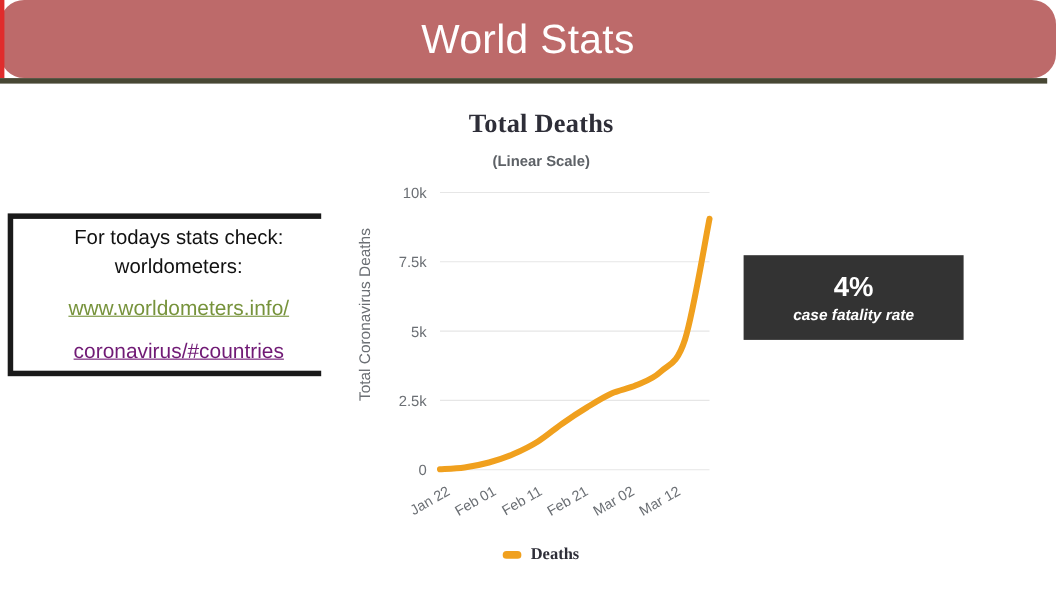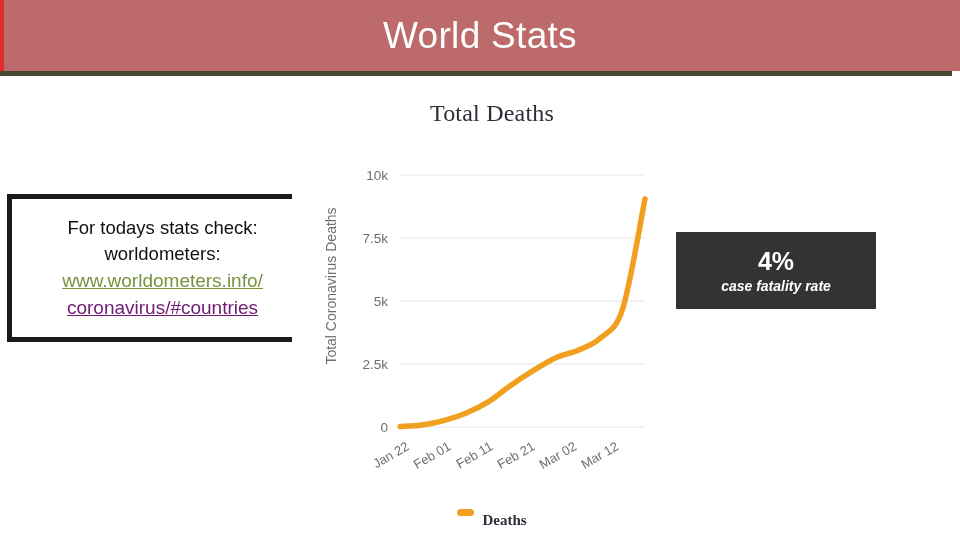--- a/index.html
+++ b/index.html
@@ -81,40 +81,41 @@
     text-align: center;
     white-space: nowrap;
   }
   .info-link {
     font-size: 19px;
     line-height: 27px;
     color: #77933c;
     text-decoration: underline;
     text-align: center;
     white-space: nowrap;
+    margin-top: 12px;
   }
 
   
   #chart {
     position: absolute;
     left: 292px;
     top: 86px;
     width: 400px;
     height: 448px;
     background: #ffffff;
   }
   #chart-title {
     position: absolute;
     left: 0;
     top: 14px;
     width: 400px;
     text-align: center;
     font-family: "Liberation Serif", serif;
     font-size: 24px;
-    font-weight: 400;
+    font-weight: 700;
     color: #2e2e38;
     letter-spacing: 0.2px;
   }
   #chart-subtitle {
     position: absolute;
     left: 0;
     top: 53px;
     width: 400px;
     text-align: center;
     font-size: 13.5px;
@@ -174,21 +175,20 @@
   #legend-swatch {
     width: 17px;
     height: 7px;
     border-radius: 4px;
   }
   #legend-label {
     font-family: "Liberation Serif", serif;
     font-size: 15px;
     font-weight: 700;
     color: #2e2e38;
-    margin-top: 16px;
   }
 
   
   #stat-box {
     position: absolute;
     left: 676px;
     top: 232px;
     width: 200px;
     height: 77px;
     background: #333333;
@@ -207,35 +207,36 @@
     color: #ffffff;
     font-size: 14px;
     font-weight: 700;
     line-height: 20px;
     font-style: italic;
   }
 </style>
 </head>
 <body>
 
-<div id="banner" style="background: rgb(189, 106, 106);">
+<div id="banner" style="background: rgb(189, 106, 106); border-radius: 22px;">
   <div id="banner-left-stripe" style="background: rgb(224, 44, 44);"></div>
   <div id="banner-title">World Stats</div>
 </div>
 <div id="banner-bottom-rule" style="background: rgb(71, 71, 52);"></div>
 
 <div id="info-box">
   <div class="info-line">For todays stats check:</div>
   <div class="info-line">worldometers:</div>
   <div class="info-link" style="color: rgb(119, 147, 60);">www.worldometers.info/</div>
   <div class="info-link" style="color: #701a75;">coronavirus/#countries</div>
 </div>
 
 <div id="chart">
   <div id="chart-title">Total Deaths</div>
+  <div id="chart-subtitle">(Linear Scale)</div>
   <div id="y-axis-title">Total Coronavirus Deaths</div>
 
   <svg id="plot-svg" viewBox="0 0 400 448">
     <g id="gridlines">
         <line x1="108" x2="353" y1="341" y2="341" class="gridline"></line>
         <line x1="108" x2="353" y1="278" y2="278" class="gridline"></line>
         <line x1="108" x2="353" y1="215" y2="215" class="gridline"></line>
         <line x1="108" x2="353" y1="152" y2="152" class="gridline"></line>
         <line x1="108" x2="353" y1="89" y2="89" class="gridline"></line>
       </g>

